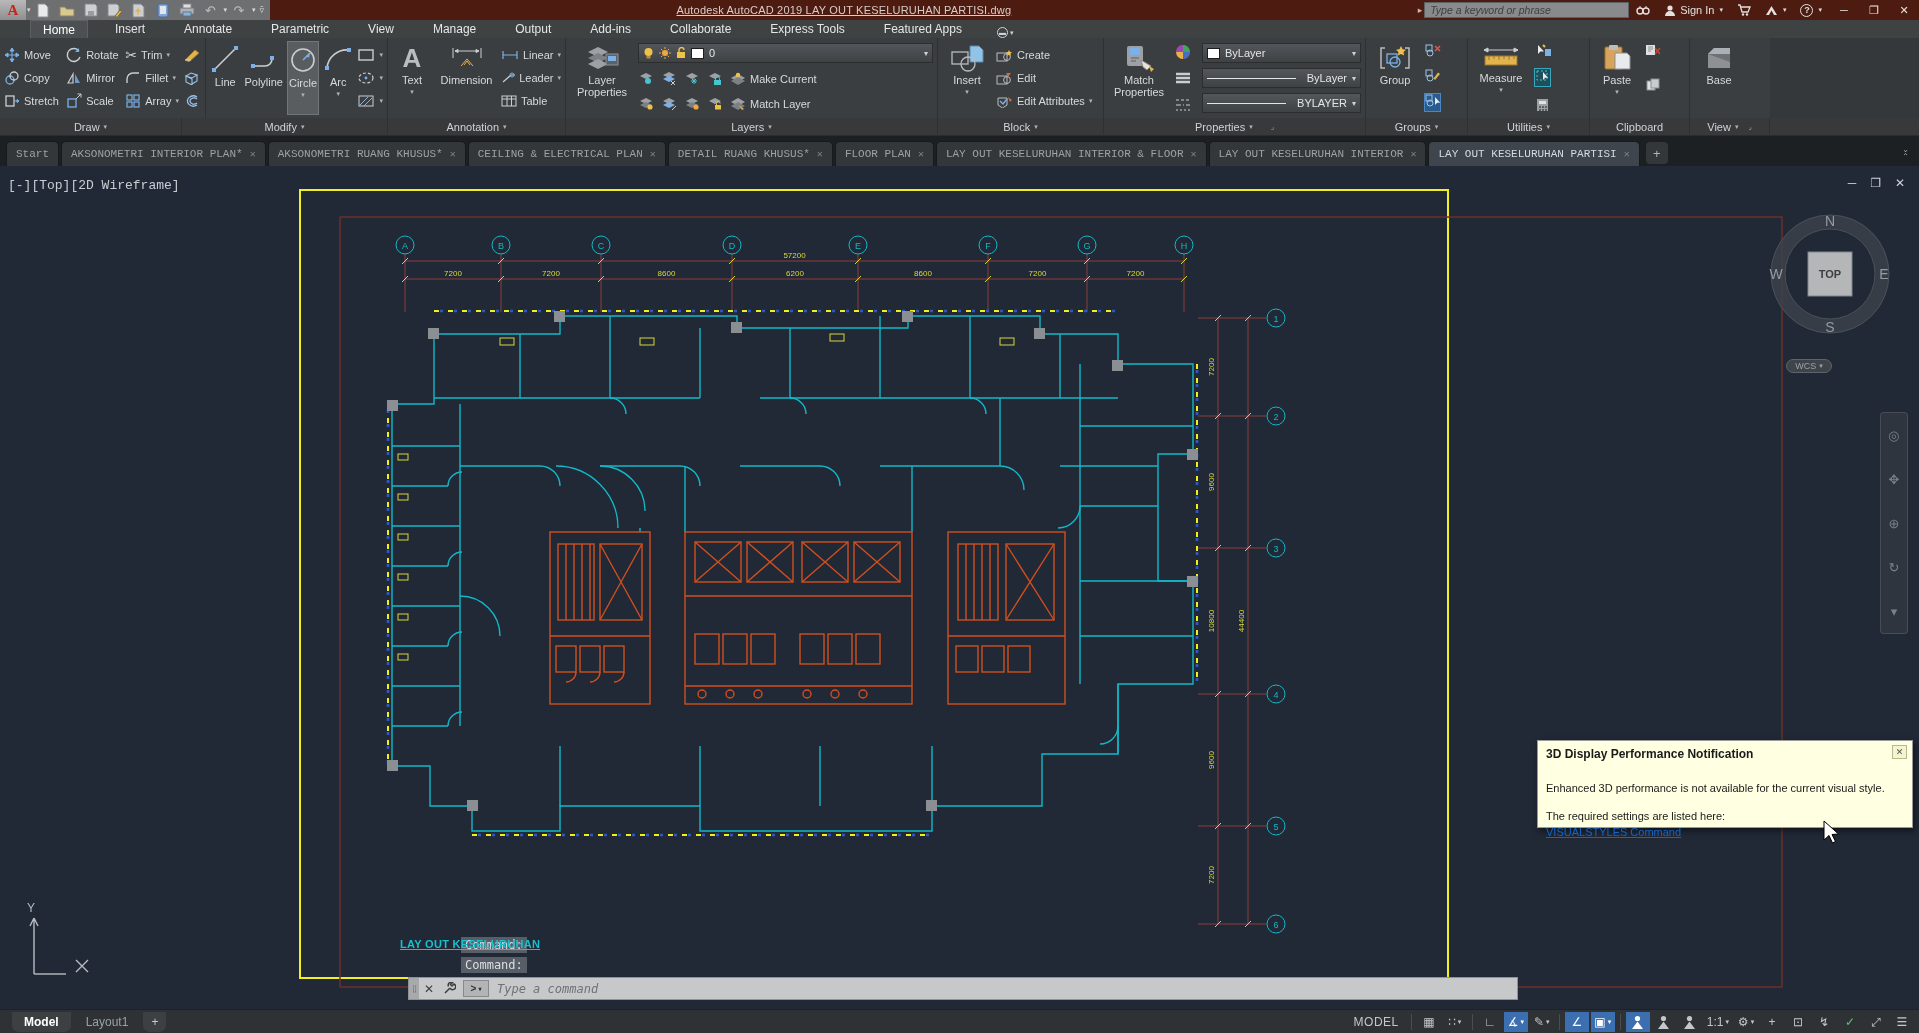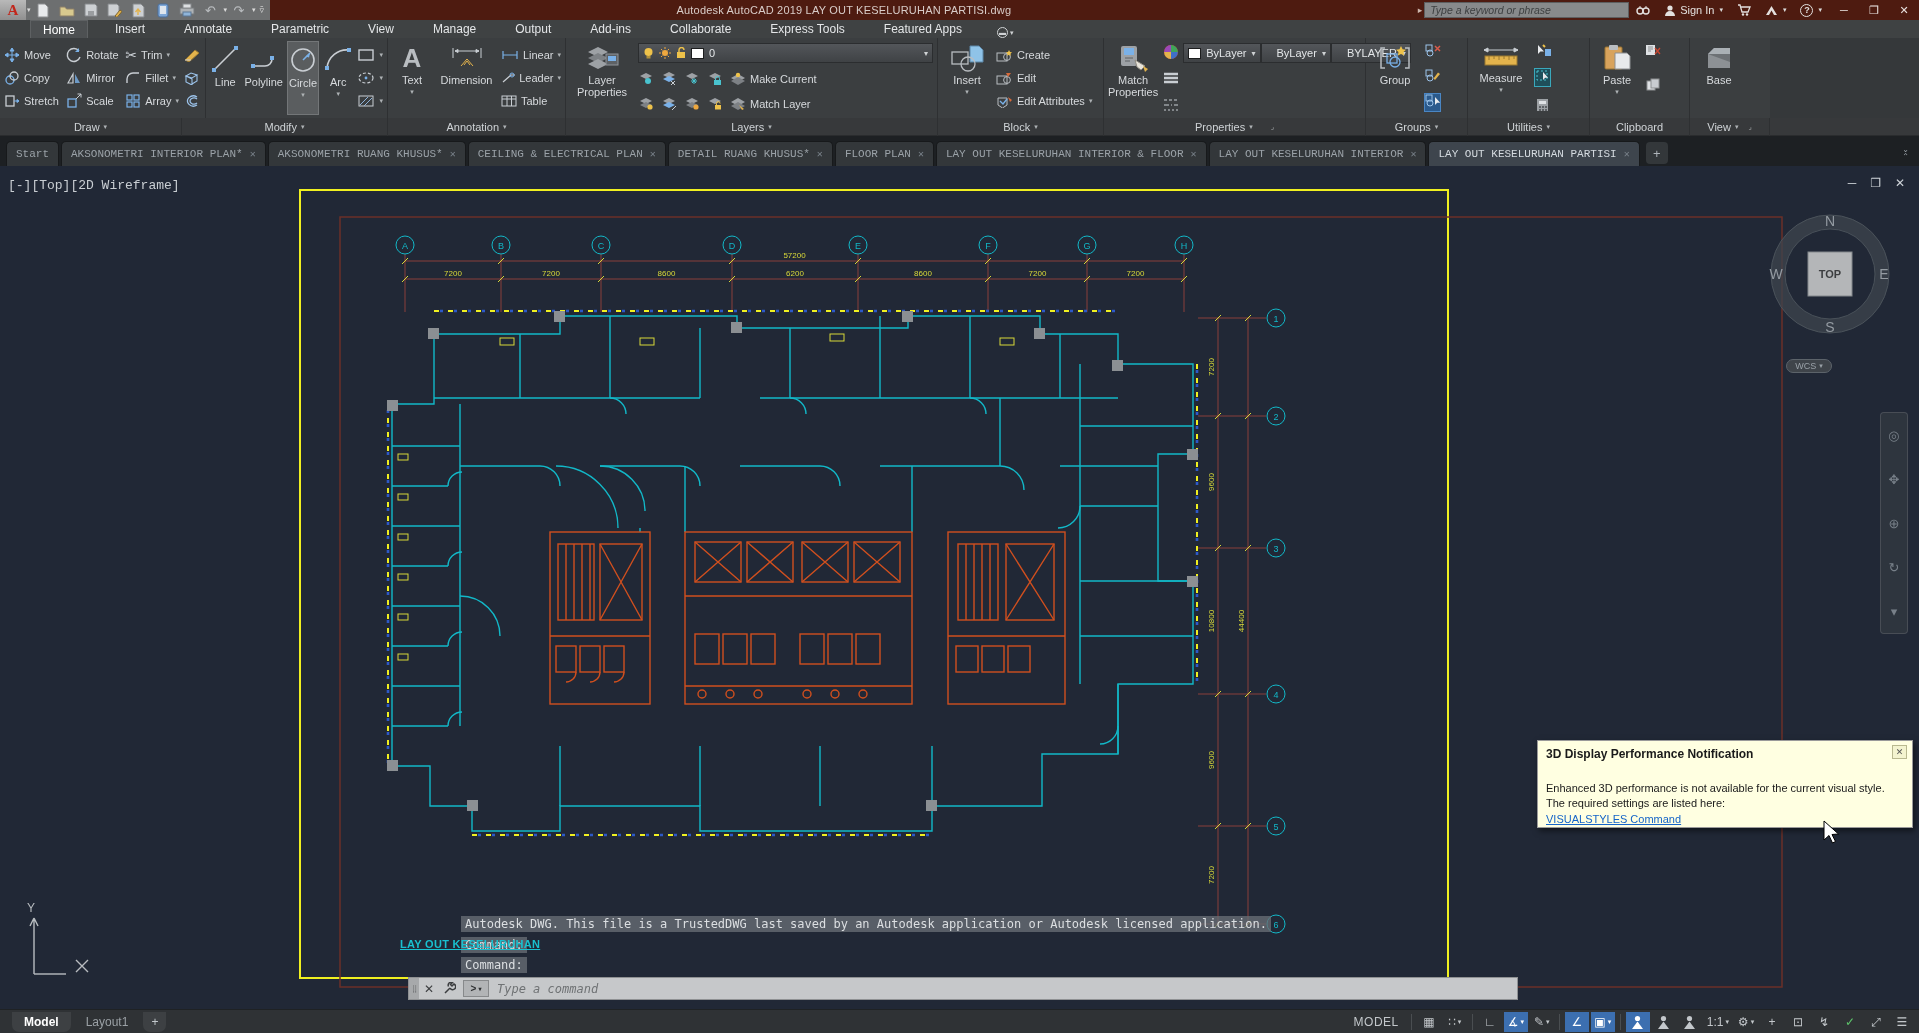--- a/index.html
+++ b/index.html
@@ -10,21 +10,21 @@
   
   #titlebar { position:absolute; top:0; left:0; width:1919px; height:20px;
     background:#4e1b10; display:flex; align-items:center; }
   #qat { height:20px; background:#6d6f70; display:flex; align-items:center; padding:0 6px 0 0; }
   #acad-logo { width:26px; height:20px; background:linear-gradient(#b9b9b9,#8f8f8f);
     display:flex; align-items:center; justify-content:center; color:#c2271c; font-weight:bold;
     font-size:15px; font-family:"Liberation Serif", serif; }
   .qat-ic { width:22px; height:18px; display:flex; align-items:center; justify-content:center; margin:0 1px; }
   .qat-ic svg { display:block; }
   .caret { font-size:7px; color:#dcdcdc; margin-left:1px; }
-  #title-text { flex:1; text-align:center; color:#d9cdc9; font-size:11px; letter-spacing:.2px; }
+  #title-text { flex:1; text-align:center; color:#d9cdc9; font-size:11px; letter-spacing:.2px;text-decoration:underline; }
   #tb-right { display:flex; align-items:center; height:20px; }
   #search-box { width:205px; height:16px; background:#888a8b; border:1px solid #5d5f60;
     color:#3e4041; font-size:10.5px; font-style:italic; padding:0 5px; display:flex; align-items:center; }
   .tb-btn { color:#e3e0de; font-size:11px; display:flex; align-items:center; gap:4px; padding:0 7px; height:20px; }
   .winctl { width:30px; height:20px; display:flex; align-items:center; justify-content:center;
     color:#e8e2df; font-size:11px; }
 
   
   #menubar { position:absolute; top:20px; left:0; width:1919px; height:18px; background:#3f4243;
     display:flex; align-items:flex-end; padding-left:30px;gap:15px; }
@@ -618,21 +618,21 @@
           </svg>
         </span>
       <span class="mini">
           <svg class="ic" width="16" height="14">
             <path d="M1 2 h14" stroke="#c9ced3" stroke-dasharray="3 2"></path>
             <path d="M1 7 h14" stroke="#c9ced3" stroke-dasharray="5 2 1 2"></path>
             <path d="M1 12 h14" stroke="#c9ced3" stroke-dasharray="2 2"></path>
           </svg>
         </span>
     </div>
-    <div style="display:flex;flex-direction:row;justify-content:space-between;flex:1;padding:2px 0">
+    <div style="display:flex;flex-direction:column;justify-content:space-between;flex:1;padding:2px 0">
       <div class="combo">
           <span class="sw"></span>
           <span>ByLayer</span>
           <span class="dn">▾</span>
         </div>
       <div class="combo">
           <span class="lnsample"></span>
           <span style="margin-left:6px">ByLayer</span>
           <span class="dn">▾</span>
         </div>
@@ -1079,21 +1079,20 @@
     </div>
 
   <div id="navbar">
     <span>◎</span>
     <span>✥</span>
     <span>⊕</span>
     <span>↻</span>
     <span>▾</span>
   </div>
 
-  <div class="cmdchip" style="left:461px;top:750px">Autodesk DWG.  This file is a TrustedDWG last saved by an Autodesk application or Autodesk licensed application.</div>
   <div class="cmdchip" style="left:461px;top:771px">Command:</div>
   <div class="cmdchip" style="left:461px;top:791px">Command:</div>
   <div id="note-text">LAY OUT KESELURUHAN</div>
 
   <div id="cmd-dock">
     <div id="cmd-grip">⣿</div>
     <span class="dock-btn">✕</span>
     <span class="dock-btn">
         <svg class="ic" width="13" height="13">
           <path d="M2 11 L7 6 M7 6 a3 3 0 1 0 4 -4 l-2 2 -1.5 -1.5 2 -2 a3 3 0 0 0 -4 4" fill="none" stroke="#3c3e40" stroke-width="1.5"></path>
@@ -1101,21 +1100,21 @@
       </span>
     <span id="cmd-prompt">&gt;<span style="font-size:6px">▾</span></span>
     <div id="cmd-input">Type a command</div>
   </div>
 </div>
 
 <div id="notif">
   <div id="notif-title">3D Display Performance Notification</div>
   <div id="notif-close">✕</div>
   <div class="notif-line">Enhanced 3D performance is not available for the current visual style.</div>
-  <div class="notif-line" style="margin-top:3px">The required settings are listed here:</div>
+  <div class="notif-line" style="margin-top:16px">The required settings are listed here:</div>
   <a id="notif-link">VISUALSTYLES Command</a>
 </div>
 
 <svg id="cursor" width="20" height="26">
   <path d="M2 1 L2 20 L7 15.5 L10.5 23 L13.5 21.5 L10 14.5 L16.5 14z" fill="#fff" stroke="#000" stroke-width="1"></path>
 </svg>
 
 <div id="statusbar">
   <div id="model-tabs" class="row" style="padding-left:12px;gap:3px">
       <div class="modeltab active">Model</div>

